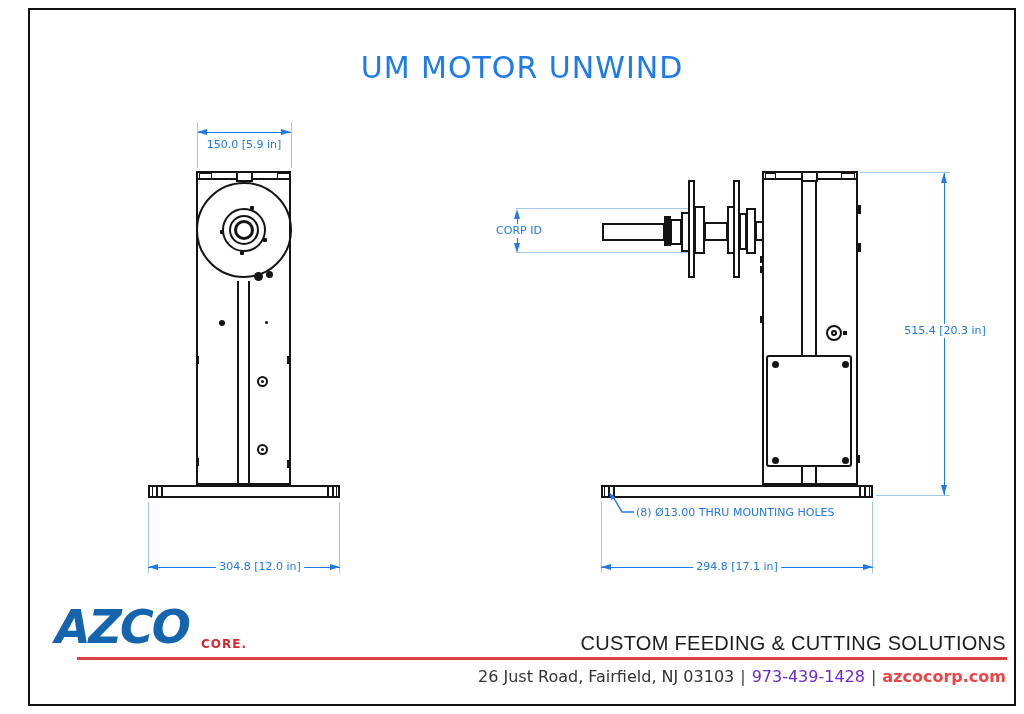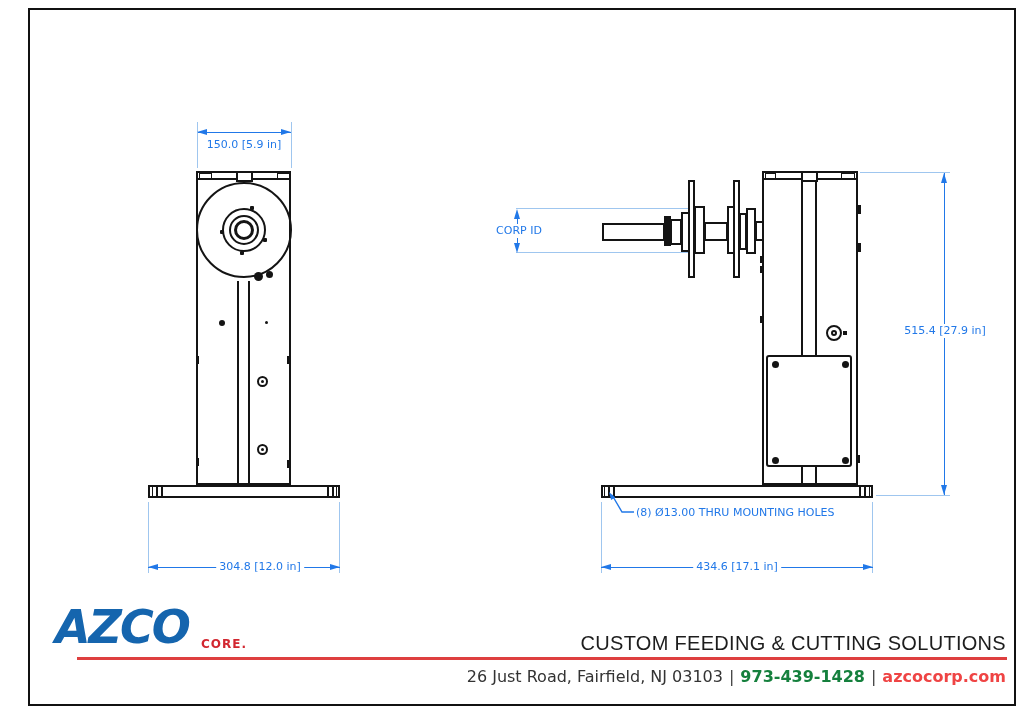--- a/index.html
+++ b/index.html
@@ -33,30 +33,31 @@
   .logo-azco{position:absolute;left:55px;top:601px;font-size:46px;font-weight:bold;
              font-style:italic;color:#1565AE;letter-spacing:-2px;line-height:52px;}
   .logo-corp{position:absolute;left:201px;top:637px;font-size:12px;font-weight:bold;
              color:#D22730;letter-spacing:1px;}
   .redline{position:absolute;left:77px;top:657px;width:930px;height:3px;background:#DE3F3F;}
   .tagline{position:absolute;left:500px;top:632px;width:506px;text-align:right;
            font-family:"Liberation Sans",sans-serif;font-size:20px;color:#1d1d1d;
            letter-spacing:.3px;white-space:nowrap;}
   .addr{position:absolute;left:380px;top:667px;width:626px;text-align:right;
         font-size:16px;color:#333;white-space:nowrap;}
-  .addr .phone{font-weight:bold;color:#15803d;}
+  .addr .phone{font-weight:normal;color:#6d28d9;}
   .addr .site{font-weight:bold;color:#ef4444;}
   .addr .sep{color:#444;padding:0 6px;font-weight:normal;}
 </style>
 </head>
 <body>
 
 <div class="sheet">
   <div class="frame"></div>
 
+  <div class="title">UM MOTOR UNWIND</div>
 
   <div>
 
     <div class="xl" style="left:197px;top:122px;width:1px;height:46px"></div>
     <div class="xl" style="left:291px;top:122px;width:1px;height:46px"></div>
     <div class="bl" style="left:198px;top:132px;width:93px;height:1px"></div>
     <div class="ar ar-l" style="left:197px;top:129px"></div>
     <div class="ar ar-r" style="left:281px;top:129px"></div>
     <div class="dimtxt ctr" style="left:244px;top:138px">150.0 [5.9 in]</div>
 
@@ -166,28 +167,28 @@
       <polyline points="28,22 16,22 6,5" fill="none" stroke="#2178E8" stroke-width="1.4"></polyline>
       <polygon points="3,2 9.3,7.5 5.1,10.1" fill="#2178E8"></polygon>
     </svg>
     <div class="dimtxt" style="left:633px;top:506px;background:transparent">(8) Ø13.00 THRU MOUNTING HOLES</div>
 
     <div class="xl" style="left:860px;top:172px;width:90px;height:1px"></div>
     <div class="xl" style="left:876px;top:495px;width:74px;height:1px"></div>
     <div class="bl" style="left:944px;top:173px;width:1px;height:322px"></div>
     <div class="ar ar-u" style="left:941px;top:173px"></div>
     <div class="ar ar-d" style="left:941px;top:485px"></div>
-    <div class="dimtxt ctr" style="left:945px;top:324px">515.4 [27.9 in]</div>
+    <div class="dimtxt ctr" style="left:945px;top:324px">515.4 [20.3 in]</div>
 
     <div class="xl" style="left:601px;top:502px;width:1px;height:71px"></div>
     <div class="xl" style="left:872px;top:502px;width:1px;height:71px"></div>
     <div class="bl" style="left:601px;top:567px;width:272px;height:1px"></div>
     <div class="ar ar-l" style="left:601px;top:564px"></div>
     <div class="ar ar-r" style="left:863px;top:564px"></div>
-    <div class="dimtxt ctr" style="left:737px;top:560px">434.6 [17.1 in]</div>
+    <div class="dimtxt ctr" style="left:737px;top:560px">294.8 [17.1 in]</div>
   </div>
 
   <div>
     <div class="logo-azco">AZCO</div>
     <div class="logo-corp">CORE.</div>
     <div class="redline"></div>
     <div class="tagline">CUSTOM FEEDING &amp; CUTTING SOLUTIONS</div>
     <div class="addr">
       <span>26 Just Road, Fairfield, NJ 03103</span><span class="sep">|</span><span class="phone">973-439-1428</span><span class="sep">|</span><span class="site">azcocorp.com</span>
     </div>

